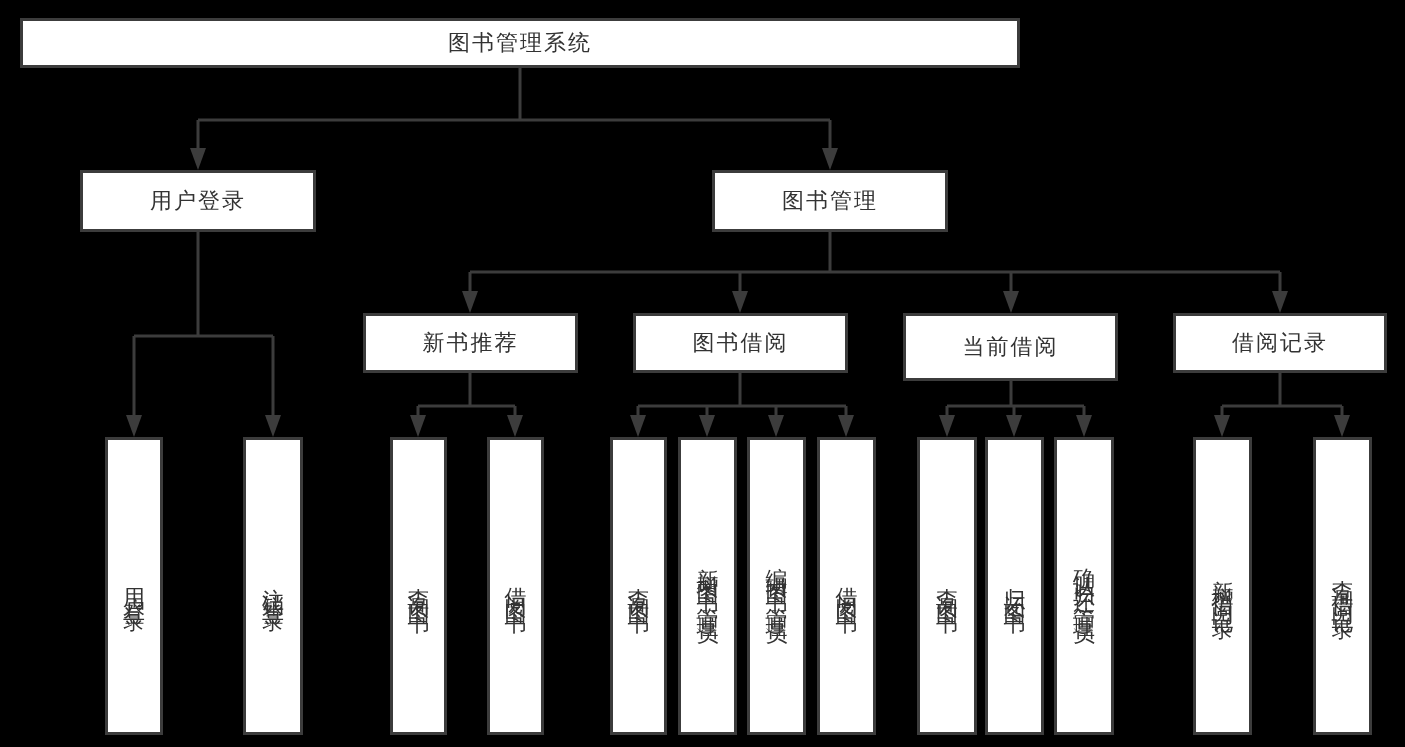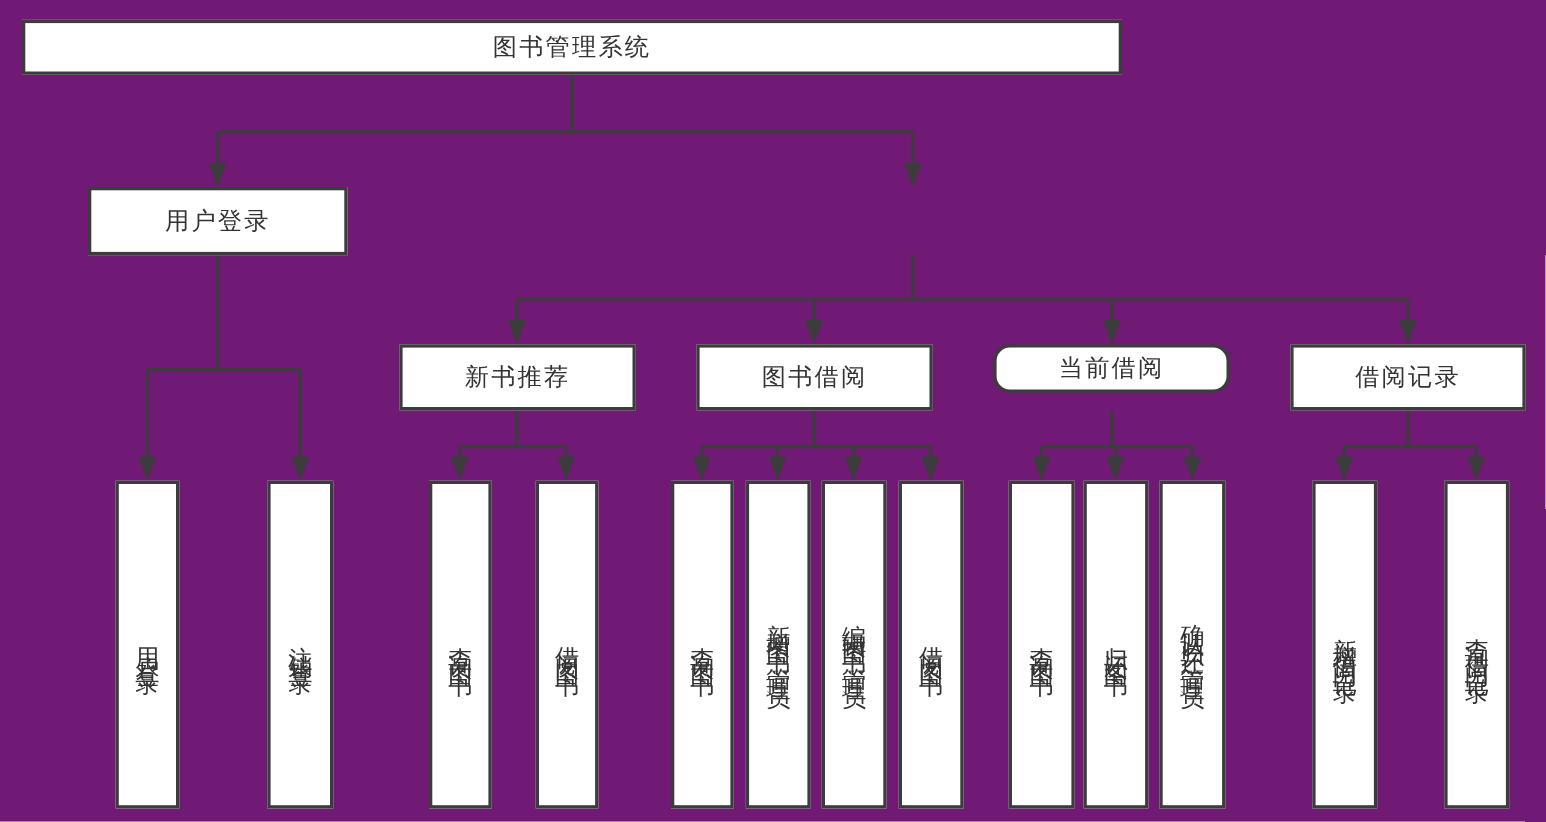--- a/index.html
+++ b/index.html
@@ -5,21 +5,21 @@
   html, body {
     margin: 0;
     padding: 0;
     background: #ffffff;
     font-family: "Liberation Sans", sans-serif;
   }
   #stage {
     position: relative;
     width: 1405px;
     height: 747px;
-    background: #701a75;
+    background: #000000;
     overflow: hidden;
   }
   #connector-layer {
     position: absolute;
     left: 0; top: 0;
     z-index: 1;
   }
   .node {
     position: absolute;
     box-sizing: border-box;
@@ -125,24 +125,25 @@
     <path class="stroke" d="M1222,406 H1342"></path>
     <path class="stroke" d="M1222,406 V423"></path>
     <polygon class="arrowhead" points="1214,415 1230,415 1222,437"></polygon>
     <path class="stroke" d="M1342,406 V423"></path>
     <polygon class="arrowhead" points="1334,415 1350,415 1342,437"></polygon>
   </svg>
 
   <div class="node hbox" style="left:20px; top:18px; width:1000px; height:50px;">图书管理系统</div>
 
   <div class="node hbox" style="left:80px; top:170px; width:236px; height:62px;">用户登录</div>
+  <div class="node hbox" style="left:712px; top:170px; width:236px; height:62px;">图书管理</div>
 
   <div class="node hbox" style="left:363px; top:313px; width:215px; height:60px;">新书推荐</div>
   <div class="node hbox" style="left:633px; top:313px; width:215px; height:60px;">图书借阅</div>
-  <div class="node hbox" style="left:903px; top:313px; width:215px; height:44px;border-radius:15px;">当前借阅</div>
+  <div class="node hbox" style="left:903px; top:313px; width:215px; height:68px;">当前借阅</div>
   <div class="node hbox" style="left:1173px; top:313px; width:214px; height:60px;">借阅记录</div>
 
   <div class="node vbox" style="left:105px; width:58px;">
     <span class="vtext">用户登录</span>
   </div>
   <div class="node vbox" style="left:243px; width:60px;">
     <span class="vtext">注销登录</span>
   </div>
 
   <div class="node vbox" style="left:390px; width:57px;">

